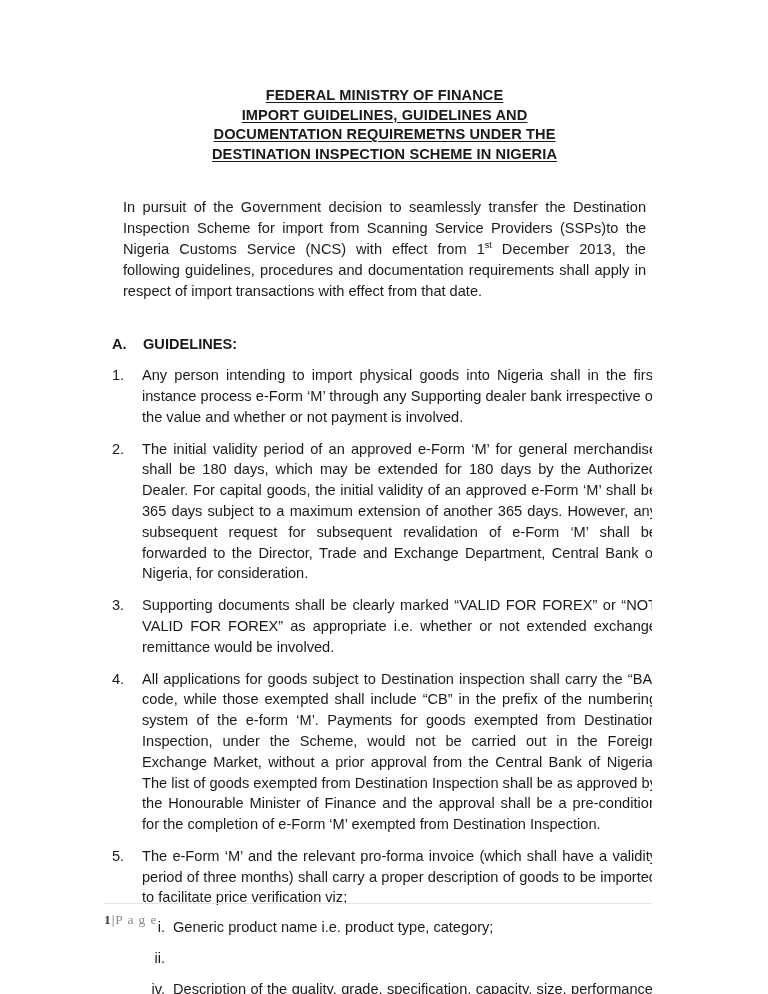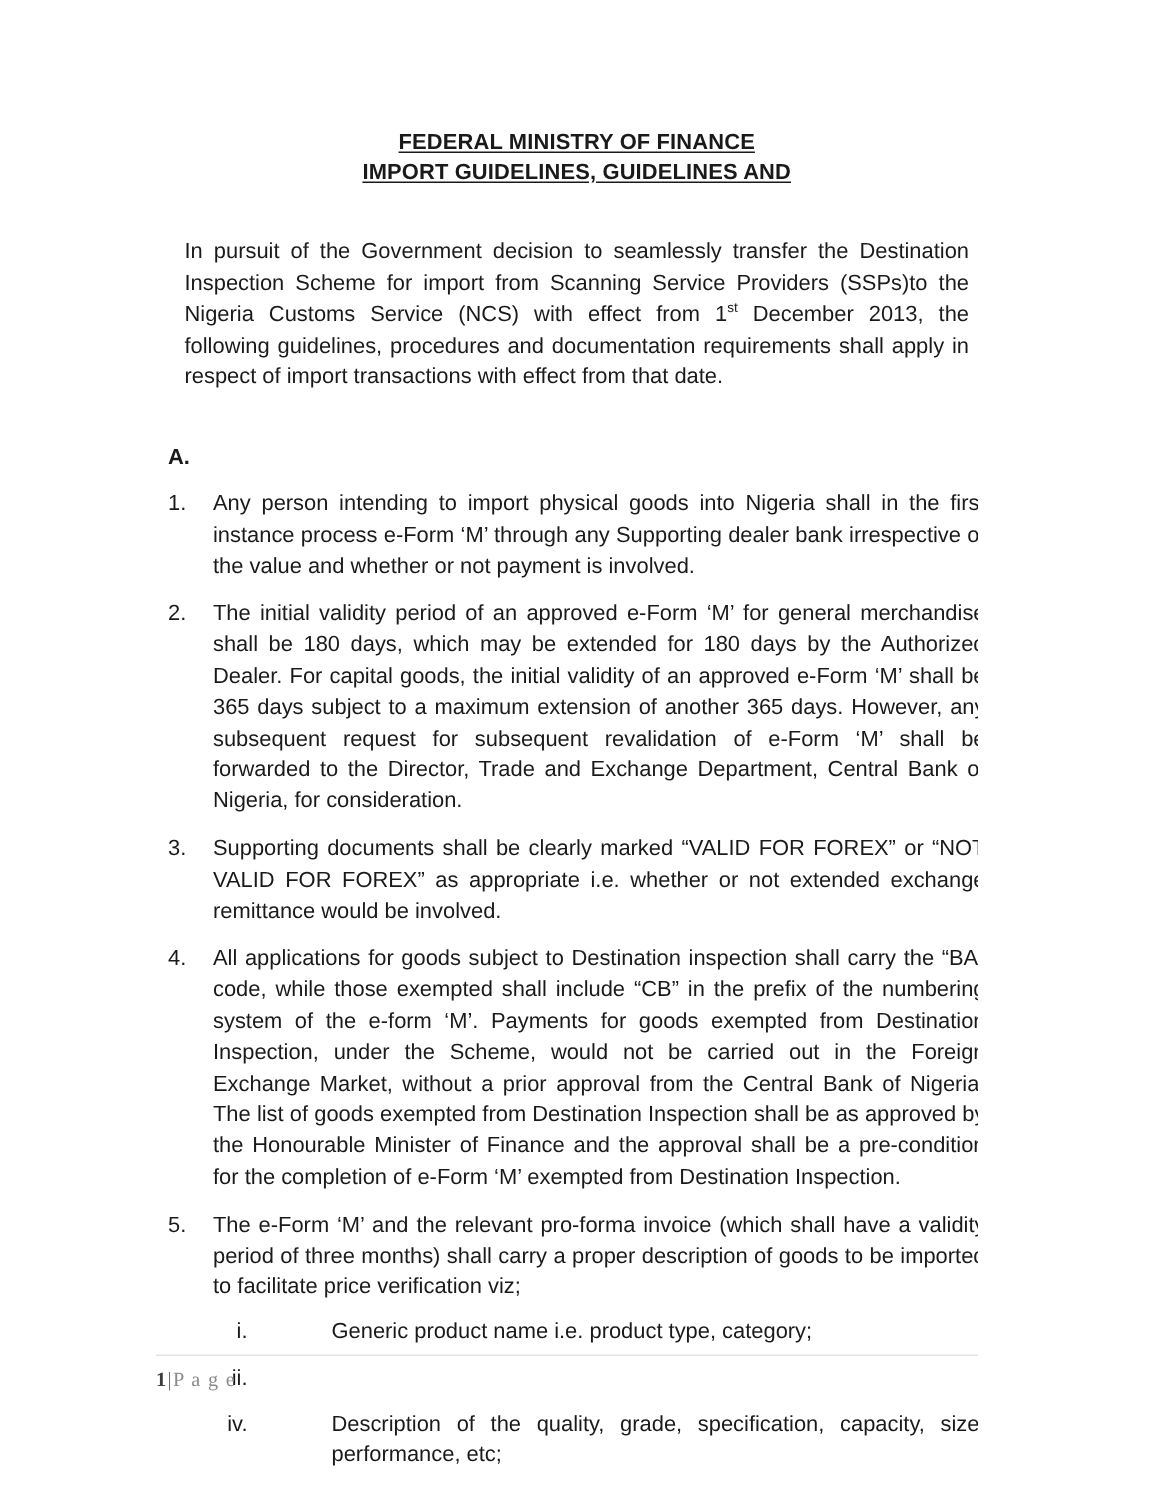--- a/index.html
+++ b/index.html
@@ -129,21 +129,20 @@
     width: 29px;
     flex: 0 0 29px;
     text-align: right;
     padding-right: 8px;
     box-sizing: border-box;
   }
   .roman-item .rtext {
     flex: 1 1 auto;
     text-align: justify;
     text-justify: inter-word;
-    margin-left: 48px;
   }
   .roman-item.nojustify .rtext {
     text-align: left;
   }
 
   
   .footer {
     position: absolute;
     left: 104px;
     top: 903px;
@@ -173,26 +172,29 @@
 </head>
 <body>
 
 <div class="page">
 
   <div class="content">
 
     <h1 class="doc-title">
       <span class="tline"><span>FEDERAL MINISTRY OF FINANCE</span></span>
       <span class="tline"><span>IMPORT GUIDELINES, GUIDELINES AND</span></span>
+      <span class="tline"><span>DOCUMENTATION REQUIREMETNS UNDER THE</span></span>
+      <span class="tline"><span>DESTINATION INSPECTION SCHEME IN NIGERIA</span></span>
     </h1>
 
     <p class="intro"><span>In pursuit of the Government decision to seamlessly transfer the Destination Inspection Scheme for import from Scanning Service Providers (SSPs)to the Nigeria Customs Service (NCS) with effect from 1</span><sup>st</sup><span> December 2013, the following guidelines, procedures and documentation requirements shall apply in respect of import transactions with effect from that date.</span></p>
 
     <div class="section-head">
       <span class="sec-letter">A.</span>
+      <span class="sec-title">GUIDELINES:</span>
     </div>
 
     <ol class="num-list">
       <li class="num-item first">
         <span class="marker">1.</span>
         <span class="itext">Any person intending to import physical goods into Nigeria shall in the first instance process e-Form ‘M’ through any Supporting dealer bank irrespective of the value and whether or not payment is involved.</span>
       </li>
       <li class="num-item">
         <span class="marker">2.</span>
         <span class="itext">The initial validity period of an approved e-Form ‘M’ for general merchandise shall be 180 days, which may be extended for 180 days by the Authorized Dealer. For capital goods, the initial validity of an approved e-Form ‘M’ shall be 365 days subject to a maximum extension of another 365 days. However, any subsequent request for subsequent revalidation of e-Form ‘M’ shall be forwarded to the Director, Trade and Exchange Department, Central Bank of Nigeria, for consideration.</span>

